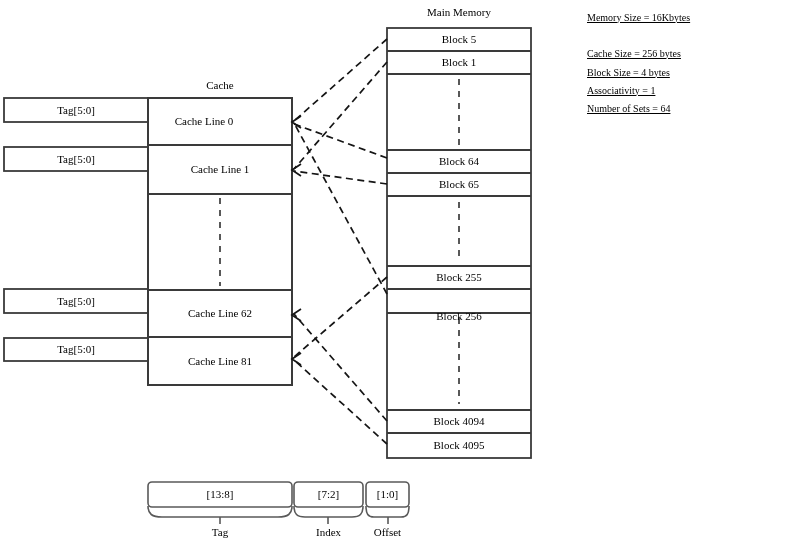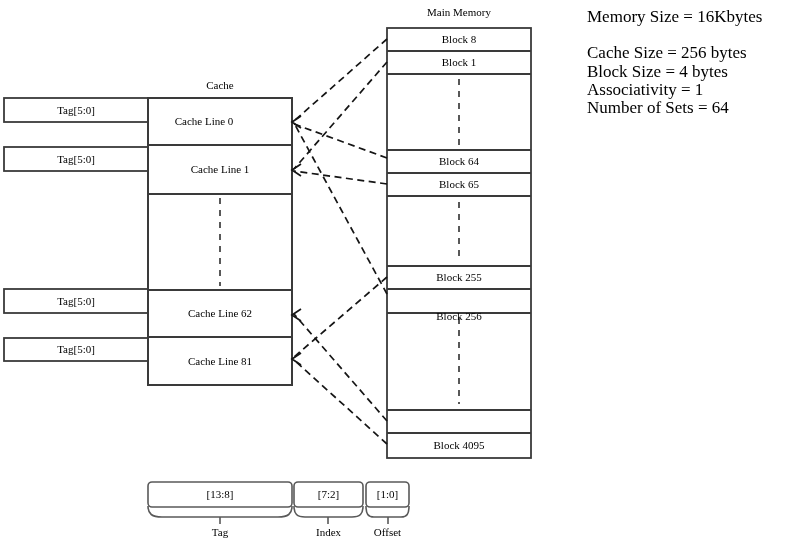--- a/index.html
+++ b/index.html
@@ -14,21 +14,21 @@
   #diagram-svg{position:absolute;left:0;top:0;}
   .lbl{
     position:absolute;
     display:flex;align-items:center;justify-content:center;
     font-size:11px;line-height:1.1;
     white-space:nowrap;
   }
   .info-line{
     position:absolute;left:587px;height:18px;
     display:flex;align-items:center;
-    font-size:17px;white-space:nowrap;
+    font-size:10px;white-space:nowrap;text-decoration:underline;
   }
 </style>
 </head>
 <body>
 
 <div id="canvas">
 
   <svg id="diagram-svg" width="792" height="554" viewBox="0 0 792 554">
 
     <g stroke="#3a3a3a" stroke-width="1.8" fill="#ffffff">
@@ -107,26 +107,27 @@
   <div class="lbl" style="left:4px;top:98px;width:144px;height:24px">Tag[5:0]</div>
   <div class="lbl" style="left:4px;top:147px;width:144px;height:24px">Tag[5:0]</div>
   <div class="lbl" style="left:4px;top:289px;width:144px;height:24px">Tag[5:0]</div>
   <div class="lbl" style="left:4px;top:338px;width:144px;height:23px">Tag[5:0]</div>
 
   <div class="lbl" style="left:132px;top:98px;width:144px;height:47px">Cache Line 0</div>
   <div class="lbl" style="left:148px;top:145px;width:144px;height:49px">Cache Line 1</div>
   <div class="lbl" style="left:148px;top:290px;width:144px;height:47px">Cache Line 62</div>
   <div class="lbl" style="left:148px;top:337px;width:144px;height:48px">Cache Line 81</div>
 
-  <div class="lbl" style="left:387px;top:28px;width:144px;height:23px">Block 8</div>
+  <div class="lbl" style="left:387px;top:28px;width:144px;height:23px">Block 5</div>
   <div class="lbl" style="left:387px;top:51px;width:144px;height:23px">Block 1</div>
   <div class="lbl" style="left:387px;top:150px;width:144px;height:23px">Block 64</div>
   <div class="lbl" style="left:387px;top:173px;width:144px;height:23px">Block 65</div>
   <div class="lbl" style="left:387px;top:266px;width:144px;height:23px">Block 255</div>
   <div class="lbl" style="left:387px;top:304px;width:144px;height:24px">Block 256</div>
+  <div class="lbl" style="left:387px;top:410px;width:144px;height:23px">Block 4094</div>
   <div class="lbl" style="left:387px;top:433px;width:144px;height:24px">Block 4095</div>
 
   <div class="info-line" style="top:8px">Memory Size = 16Kbytes</div>
   <div class="info-line" style="top:44px">Cache Size = 256 bytes</div>
   <div class="info-line" style="top:63px">Block Size = 4 bytes</div>
   <div class="info-line" style="top:81px">Associativity = 1</div>
   <div class="info-line" style="top:99px">Number of Sets = 64</div>
 
   <div class="lbl" style="left:148px;top:482px;width:144px;height:25px">[13:8]</div>
   <div class="lbl" style="left:294px;top:482px;width:69px;height:25px">[7:2]</div>

